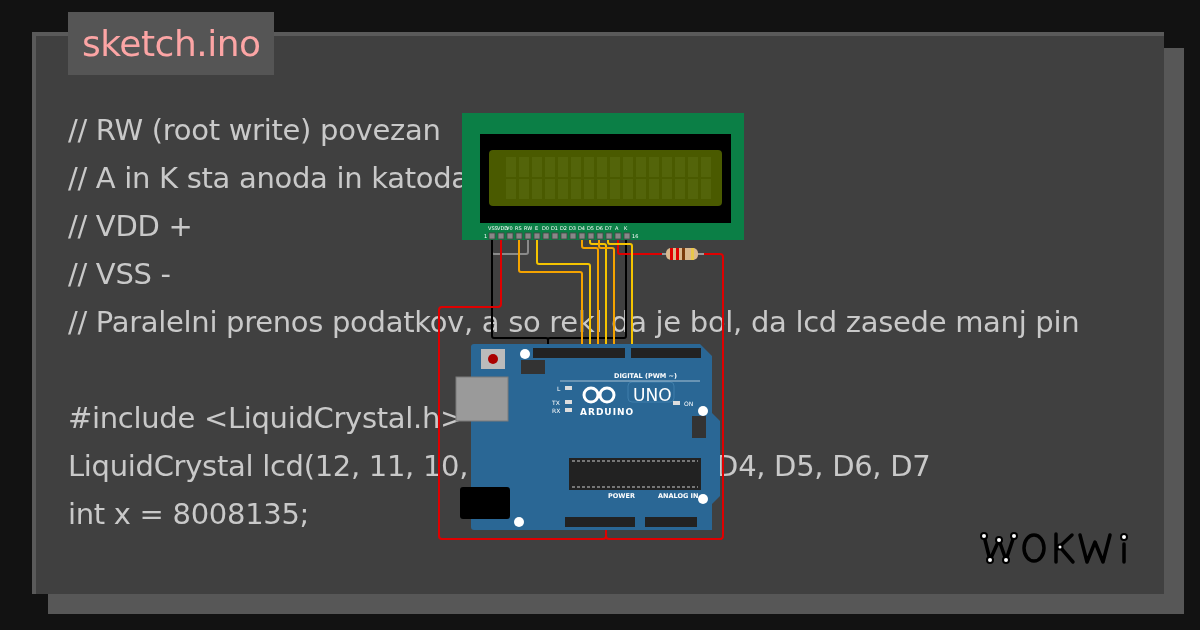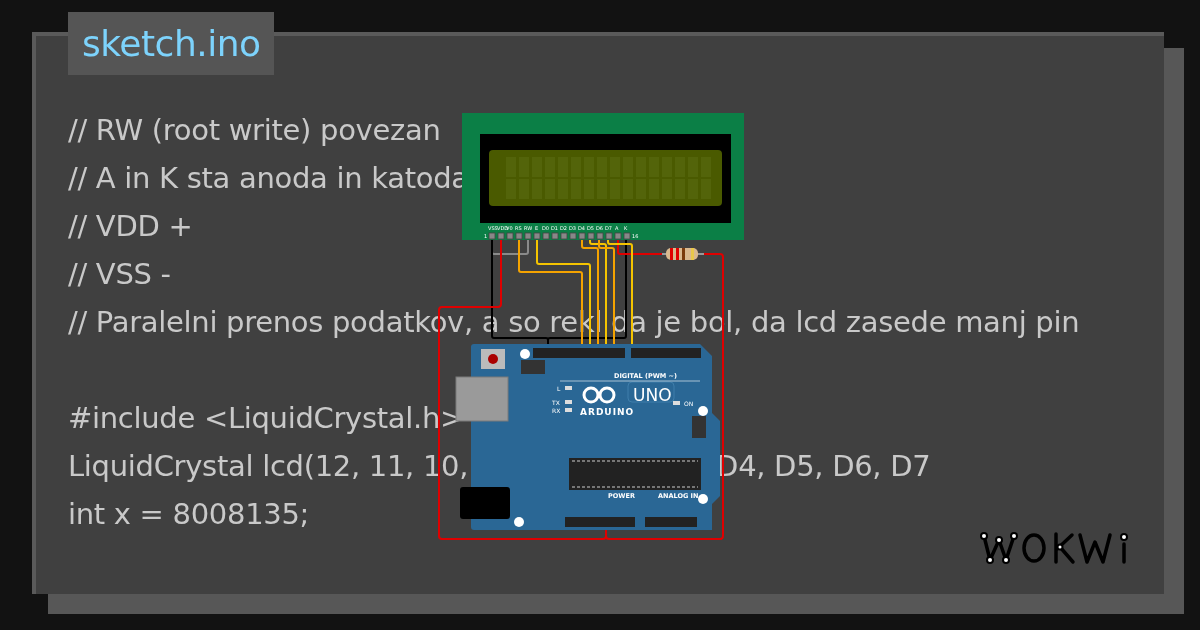--- a/index.html
+++ b/index.html
@@ -12,21 +12,21 @@
     position: absolute; left: 48px; top: 48px; width: 1136px; height: 566px;
     background: #575757;
   }
   .card {
     position: absolute; left: 32px; top: 32px; width: 1132px; height: 562px;
     background: #404040; border: 4px solid #5a5a5a; border-right: 0; border-bottom: 0;
     overflow: hidden; box-sizing: border-box;
   }
   .filename {
     position: absolute; left: 68px; top: 12px; height: 63px; padding: 0 14px;
-    background: #555555; color: #7dd3fc; font-size: 36px; line-height: 63px;
+    background: #555555; color: #fca5a5; font-size: 36px; line-height: 63px;
     font-family: "DejaVu Sans", sans-serif; letter-spacing: -0.5px;
     z-index: 5;
   }
   .code {
     position: absolute; left: 32px; top: 70px; margin: 0;
     color: #c9c9c9; font-size: 29px; line-height: 48px;
     font-family: "DejaVu Sans", sans-serif; white-space: pre; letter-spacing: -0.3px;
   }
   .code .line { display: block; height: 48px; }
   .circuit { position: absolute; left: 0; top: 8px; width: 1008px; height: 630px; z-index: 3; pointer-events: none; }

